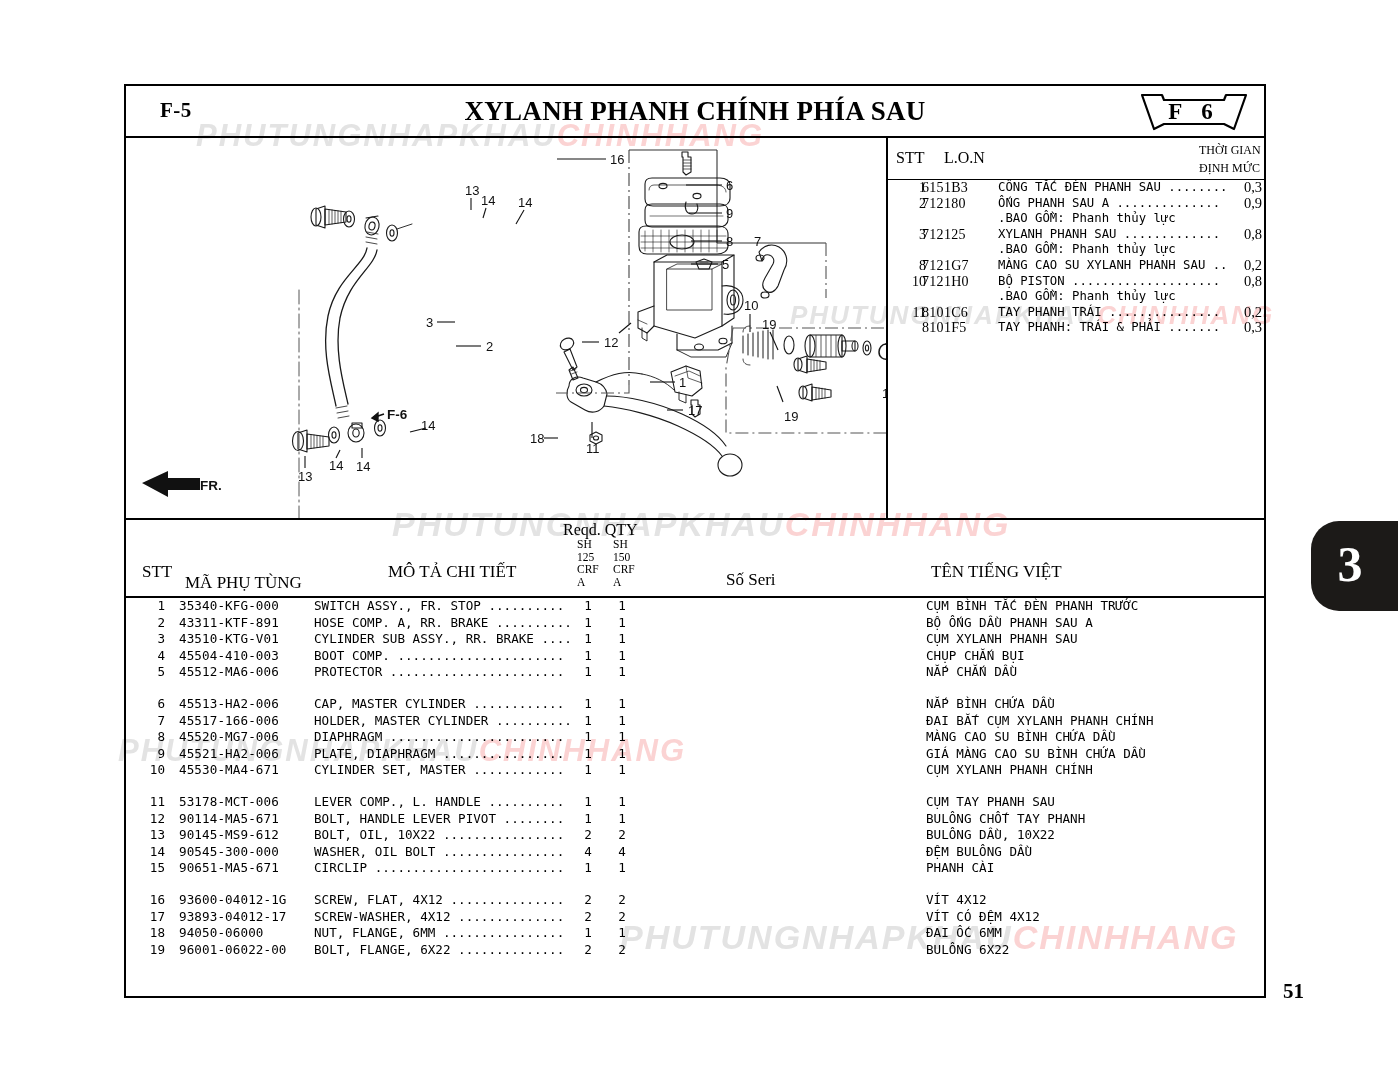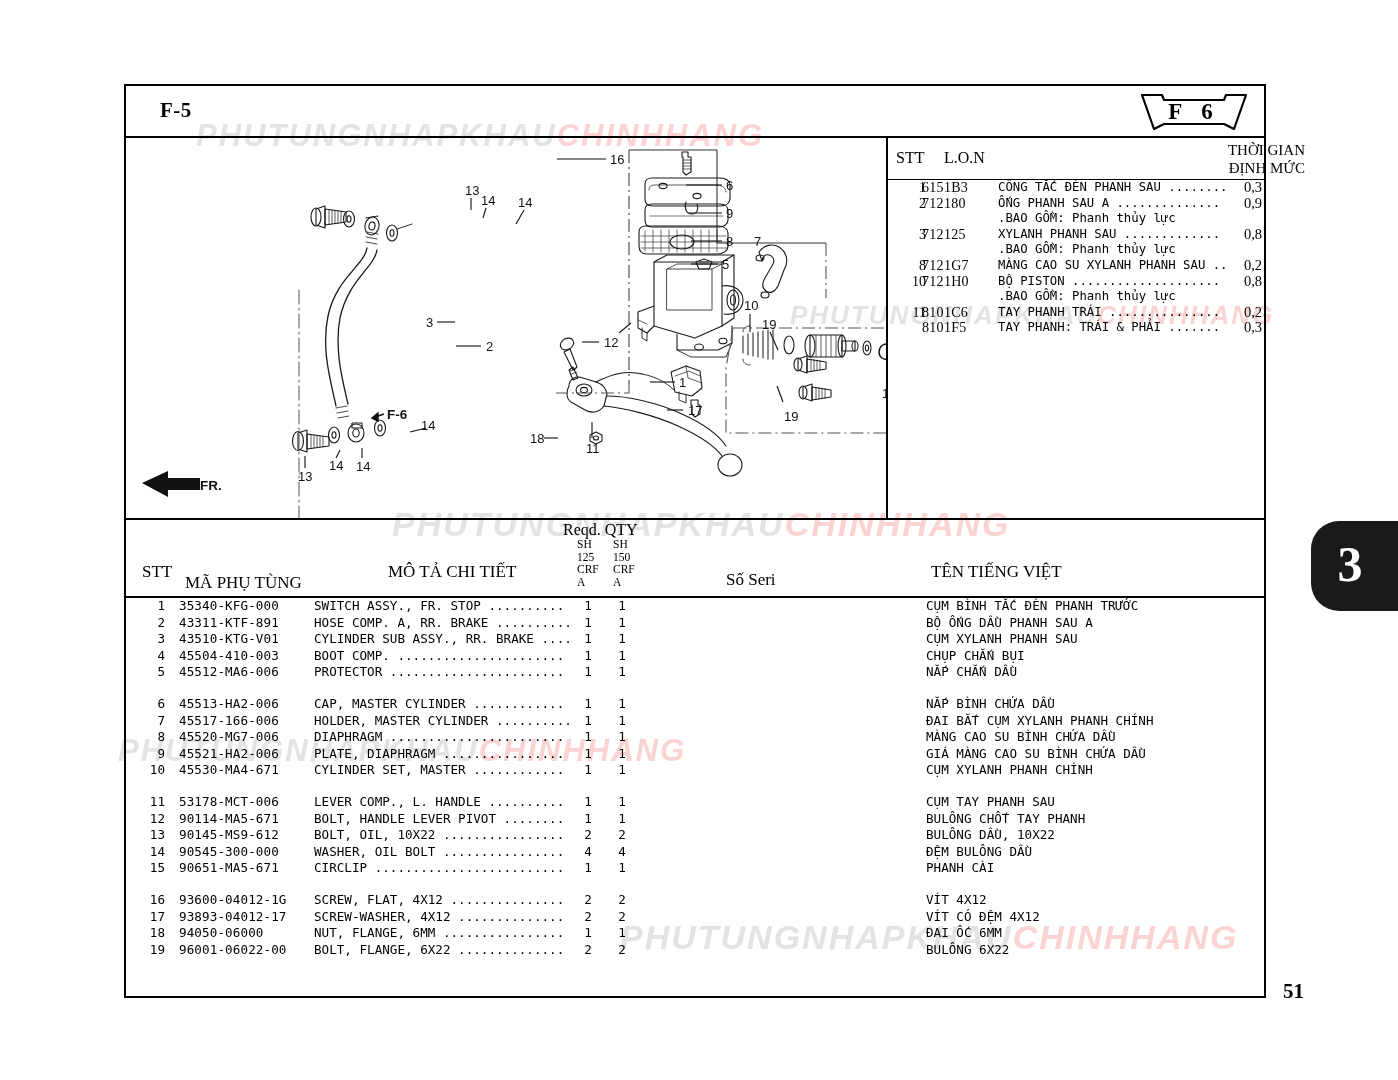--- a/index.html
+++ b/index.html
@@ -72,21 +72,21 @@
     position:absolute;left:762px;top:0;right:0;height:380px;
     box-sizing:border-box;
   }
   #ref-head{
     position:absolute;left:0;top:0;width:100%;height:42px;
     border-bottom:1.6px solid #000;box-sizing:border-box;
   }
   #ref-head .h-stt{position:absolute;left:8px;top:11px;font-size:16px;}
   #ref-head .h-lon{position:absolute;left:56px;top:11px;font-size:16px;}
   #ref-head .h-mid{position:absolute;left:110px;top:3px;width:200px;text-align:center;font-size:15px;line-height:18px;}
-  #ref-head .h-right{position:absolute;left:311px;top:3px;width:106px;text-align:right;font-size:15px;line-height:18px;font-weight:normal;}
+  #ref-head .h-right{position:absolute;left:311px;top:3px;width:106px;text-align:left;font-size:12px;line-height:18px;font-weight:normal;}
   #ref-body{
     position:absolute;left:0;top:42px;width:100%;
     font-family:"DejaVu Sans Mono",monospace;
     font-size:12.3px;line-height:15.6px;
   }
   .rrow{position:relative;height:15.6px;white-space:nowrap;}
   .rrow .c-stt{position:absolute;left:0;width:38px;text-align:right;font-family:"Liberation Serif",serif;font-size:14px;}
   .rrow .c-lon{position:absolute;left:34px;font-family:"Liberation Serif",serif;font-size:14px;letter-spacing:.3px;}
   .rrow .c-desc{position:absolute;left:110px;}
   .rrow .c-time{position:absolute;left:330px;width:70px;text-align:center;font-family:"Liberation Serif",serif;font-size:14.5px;}
@@ -152,20 +152,21 @@
 <div class="wm" id="wm1"><span class="g">PHUTUNGNHAPKHAU</span><span class="p">CHINHHANG</span></div>
 <div class="wm" id="wm2"><span class="g">PHUTUNGNHAPKHAU</span><span class="p">CHINHHANG</span></div>
 <div class="wm" id="wm3"><span class="g">PHUTUNGNHAPKHAU</span><span class="p">CHINHHANG</span></div>
 <div class="wm" id="wm4"><span class="g">PHUTUNGNHAPKHAU</span><span class="p">CHINHHANG</span></div>
 <div class="wm" id="wm5"><span class="g">PHUTUNGNHAPKHAU</span><span class="p">CHINHHANG</span></div>
 
 <div id="sheet">
 
   <div id="titlebar">
     <div id="code-left">F-5</div>
+    <div id="main-title">XYLANH PHANH CHÍNH PHÍA SAU</div>
     <div id="fbadge">
       <svg width="112" height="42" viewBox="0 0 112 42">
         <path d="M4 4 L24 4 L26 9 L86 9 L88 4 L108 4 L96 38 L86 33 L26 33 L16 38 Z" fill="none" stroke="#000" stroke-width="2.2" stroke-linejoin="round"></path>
       </svg>
       <div class="lbl">F  6</div>
     </div>
   </div>
 
   <div id="upper">
 

